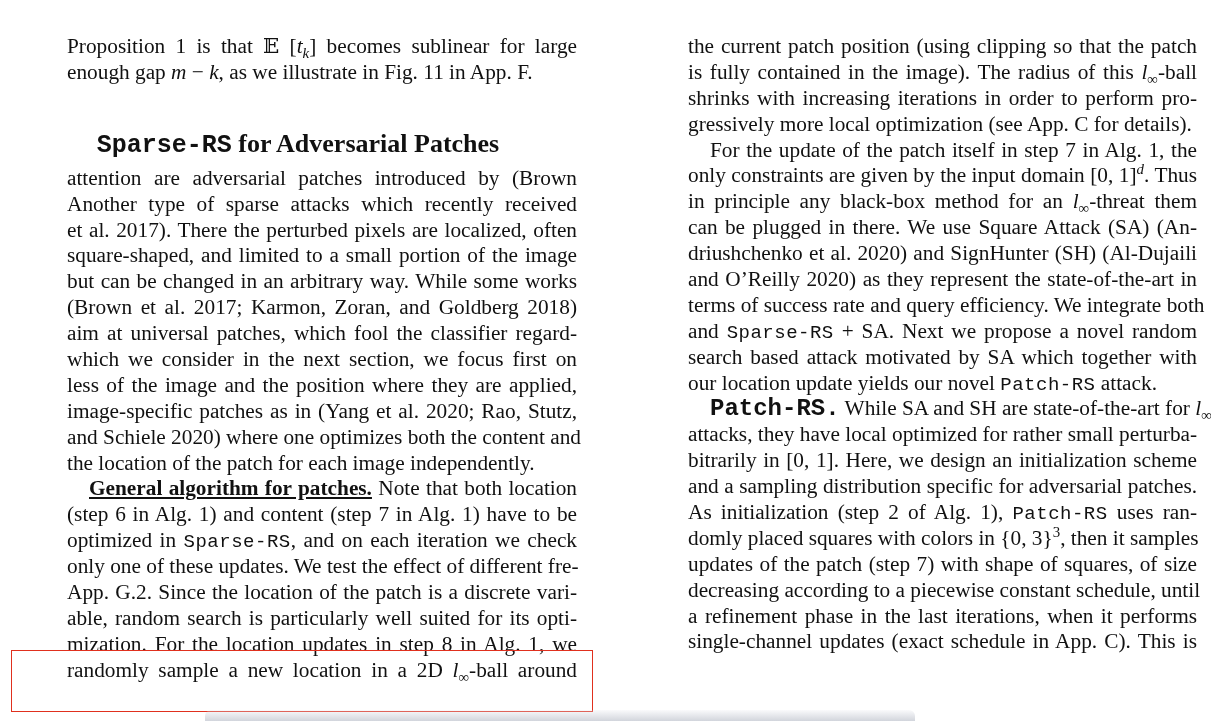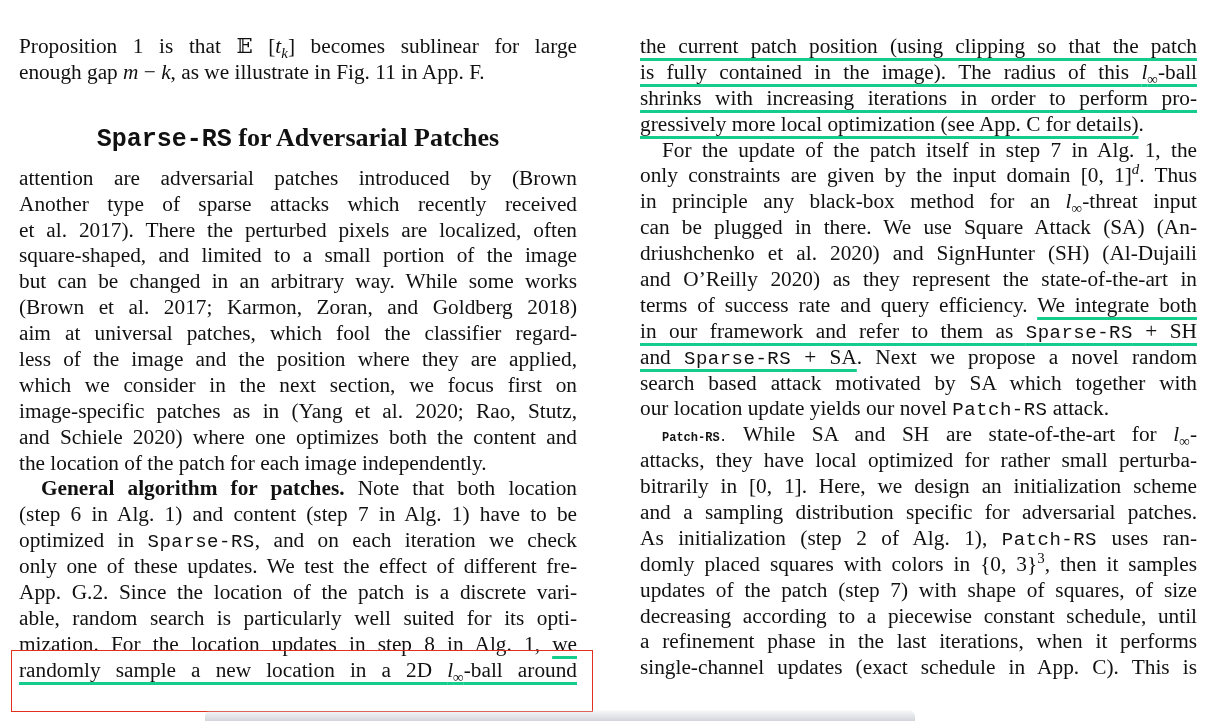--- a/index.html
+++ b/index.html
@@ -3,30 +3,30 @@
 <meta charset="utf-8">
 <style>
   html, body { margin:0; padding:0; }
   body {
     width:1211px; height:721px; overflow:hidden; background:#ffffff; position:relative;
     font-family:"Liberation Serif","DejaVu Serif",serif; color:#111;
   }
   .col { position:absolute; top:34px; font-size:21.3px; line-height:25.9px; }
   .col.left { left:19px; width:558px; }
   .col.right { left:640px; width:557px; }
-  .line { display:block; white-space:nowrap; text-align:justify; text-align-last:justify; height:25.9px; position:relative; }
+  .line { display:block; white-space:nowrap; text-align:justify; text-align-last:justify; height:25.9px; position:relative;margin-left:48px; }
   .line.last { text-align-last:left; }
   .indent { padding-left:22px; }
   .mono { font-family:"Liberation Mono","DejaVu Sans Mono",monospace; font-size:19px; letter-spacing:0.5px; }
-  .mono-bold { font-family:"Liberation Mono","DejaVu Sans Mono",monospace; font-weight:bold; font-size:12px; }
-  .bold { font-weight:bold; }
+  .mono-bold { font-family:"Liberation Mono","DejaVu Sans Mono",monospace; font-weight:bold; font-size:24px; }
+  .bold { font-weight:bold;text-decoration:underline; }
   .math { font-style:italic; }
-  .heading { display:block; text-align:center; font-size:26px; font-weight:bold; height:52px; line-height:52px; margin-top:26px; margin-bottom:2px; }
+  .heading { display:block; text-align:center; font-size:26px; font-weight:bold; height:52px; line-height:64px; margin-top:26px; margin-bottom:2px; }
   .heading .mono-bold { font-size:25px; }
-  .hl { text-decoration:underline; text-decoration-color:#14cc8c; text-decoration-thickness:3px; text-underline-offset:5px; }
+  .hl { text-decoration-color:#14cc8c; text-decoration-thickness:3px; text-underline-offset:5px; }
   .red-box { position:absolute; left:11px; top:650px; width:582px; height:62px; border:1.5px solid #e0301e; box-sizing:border-box; }
   .bottom-bar { position:absolute; left:205px; top:710px; width:710px; height:11px;
     background:linear-gradient(to bottom, rgba(230,232,238,0.2), rgba(205,208,216,0.9)); border-radius:6px 6px 0 0; }
   sub, sup { font-size:70%; line-height:0; }
 </style>
 </head>
 <body>
 
 <div class="col left">
   <span class="line">Proposition 1 is that 𝔼 [<i>t</i><sub><i>k</i></sub>] becomes sublinear for large</span>
@@ -34,22 +34,22 @@
 
   <span class="heading"><span class="mono-bold">Sparse-RS</span><span> for Adversarial Patches</span></span>
 
   <span class="line">attention are adversarial patches introduced by (Brown</span>
   <span class="line">Another type of sparse attacks which recently received</span>
   <span class="line">et al. 2017). There the perturbed pixels are localized, often</span>
   <span class="line">square-shaped, and limited to a small portion of the image</span>
   <span class="line">but can be changed in an arbitrary way. While some works</span>
   <span class="line">(Brown et al. 2017; Karmon, Zoran, and Goldberg 2018)</span>
   <span class="line">aim at universal patches, which fool the classifier regard-</span>
+  <span class="line">which we consider in the next section, we focus first on</span>
   <span class="line">less of the image and the position where they are applied,</span>
-  <span class="line">which we consider in the next section, we focus first on</span>
   <span class="line">image-specific patches as in (Yang et al. 2020; Rao, Stutz,</span>
   <span class="line">and Schiele 2020) where one optimizes both the content and</span>
   <span class="line last">the location of the patch for each image independently.</span>
 
   <span class="line indent"><span class="bold">General algorithm for patches.</span><span> Note that both location</span></span>
   <span class="line">(step 6 in Alg. 1) and content (step 7 in Alg. 1) have to be</span>
   <span class="line"><span>optimized in </span><span class="mono">Sparse-RS</span><span>, and on each iteration we check</span></span>
   <span class="line">only one of these updates. We test the effect of different fre-</span>
   <span class="line">App. G.2. Since the location of the patch is a discrete vari-</span>
   <span class="line">able, random search is particularly well suited for its opti-</span>
@@ -58,26 +58,25 @@
 </div>
 
 <div class="col right">
   <span class="line"><span class="hl">the current patch position (using clipping so that the patch</span></span>
   <span class="line"><span class="hl"><span>is fully contained in the image). The radius of this </span><i>l</i><sub>∞</sub><span>-ball</span></span></span>
   <span class="line"><span class="hl">shrinks with increasing iterations in order to perform pro-</span></span>
   <span class="line last"><span class="hl">gressively more local optimization (see App. C for details)</span><span>.</span></span>
 
   <span class="line indent">For the update of the patch itself in step 7 in Alg. 1, the</span>
   <span class="line"><span>only constraints are given by the input domain [0, 1]</span><sup class="math">d</sup><span>. Thus</span></span>
-  <span class="line"><span>in principle any black-box method for an </span><i>l</i><sub>∞</sub><span>-threat input</span></span>
+  <span class="line"><span>in principle any black-box method for an </span><i>l</i><sub>∞</sub><span>-threat them</span></span>
   <span class="line">can be plugged in there. We use Square Attack (SA) (An-</span>
   <span class="line">driushchenko et al. 2020) and SignHunter (SH) (Al-Dujaili</span>
   <span class="line">and O’Reilly 2020) as they represent the state-of-the-art in</span>
   <span class="line"><span>terms of success rate and query efficiency. </span><span class="hl">We integrate both</span></span>
-  <span class="line"><span class="hl"><span>in our framework and refer to them as </span><span class="mono">Sparse-RS</span><span> + SH</span></span></span>
   <span class="line"><span class="hl"><span>and </span><span class="mono">Sparse-RS</span><span> + SA</span></span><span>. Next we propose a novel random</span></span>
   <span class="line">search based attack motivated by SA which together with</span>
   <span class="line last"><span>our location update yields our novel </span><span class="mono">Patch-RS</span><span> attack.</span></span>
 
   <span class="line indent"><span class="mono-bold">Patch-RS.</span><span> While SA and SH are state-of-the-art for </span><i>l</i><sub>∞</sub><span>-</span></span>
   <span class="line">attacks, they have local optimized for rather small perturba-</span>
   <span class="line">bitrarily in [0, 1]. Here, we design an initialization scheme</span>
   <span class="line">and a sampling distribution specific for adversarial patches.</span>
   <span class="line"><span>As initialization (step 2 of Alg. 1), </span><span class="mono">Patch-RS</span><span> uses ran-</span></span>
   <span class="line"><span>domly placed squares with colors in {0, 3}</span><sup>3</sup><span>, then it samples</span></span>

